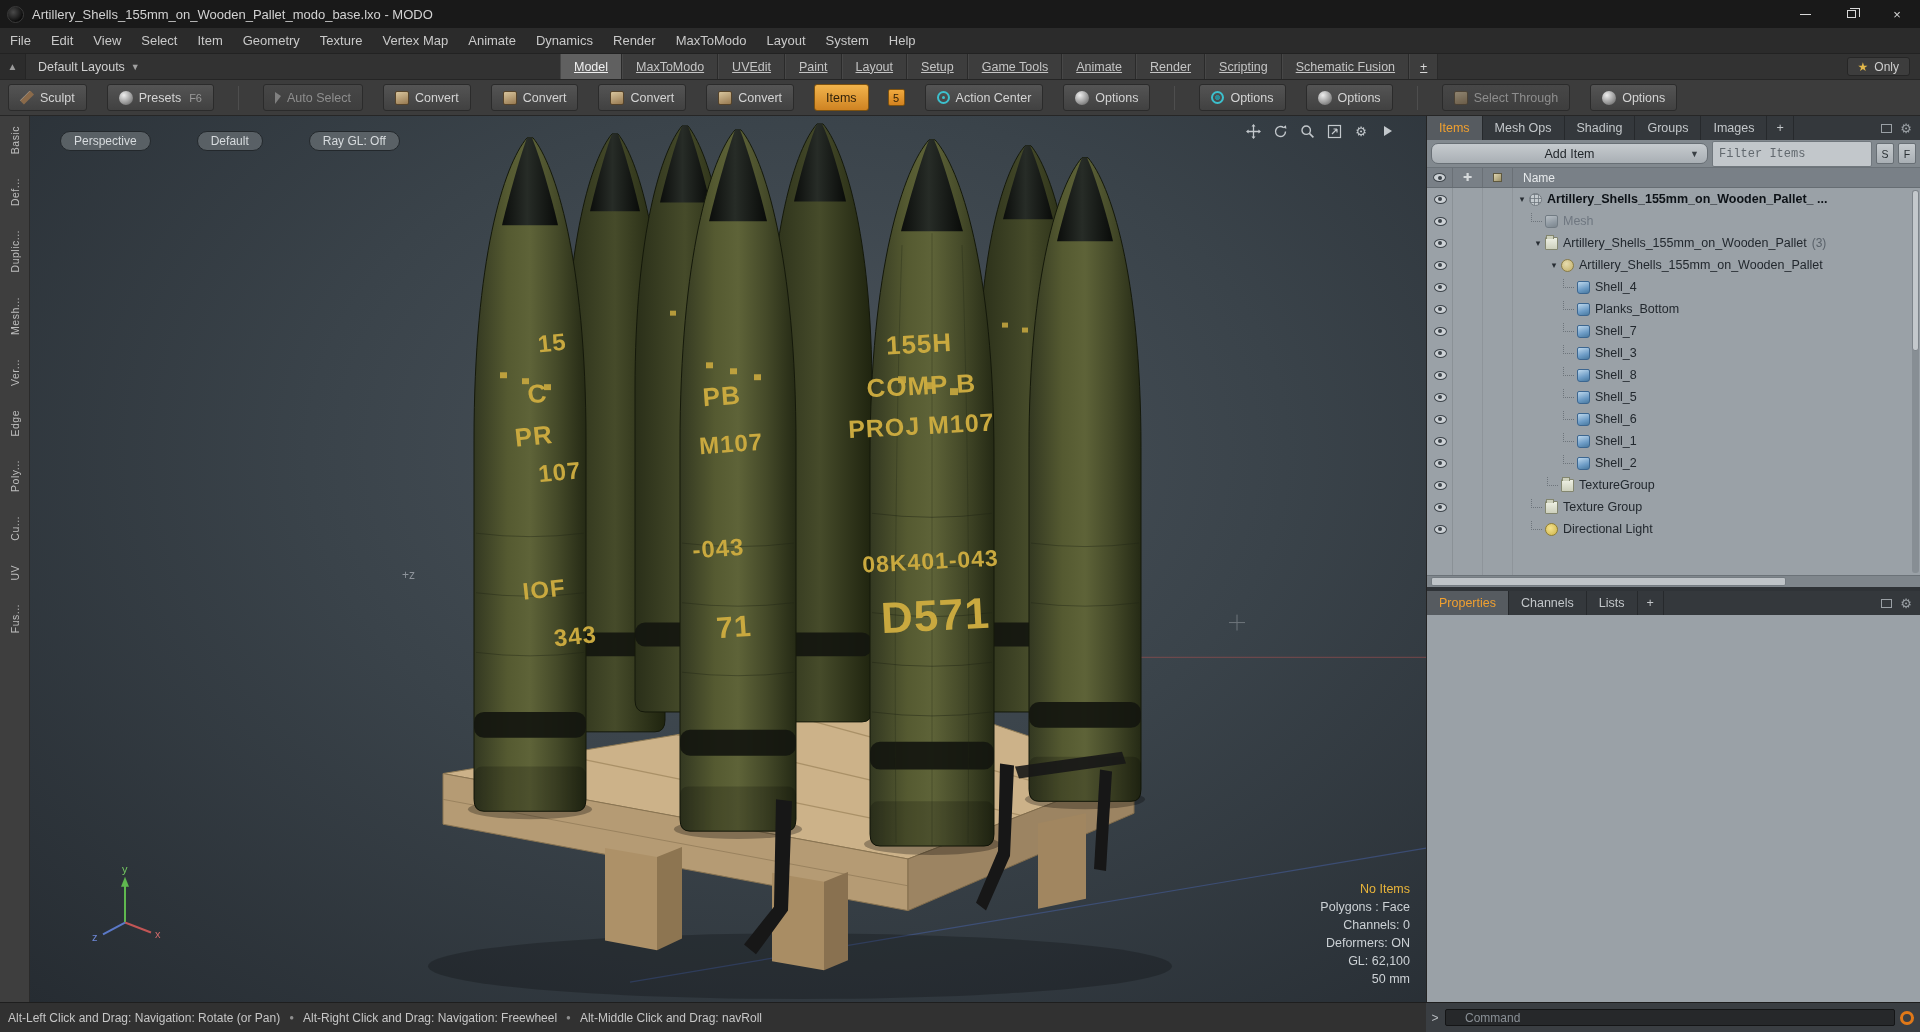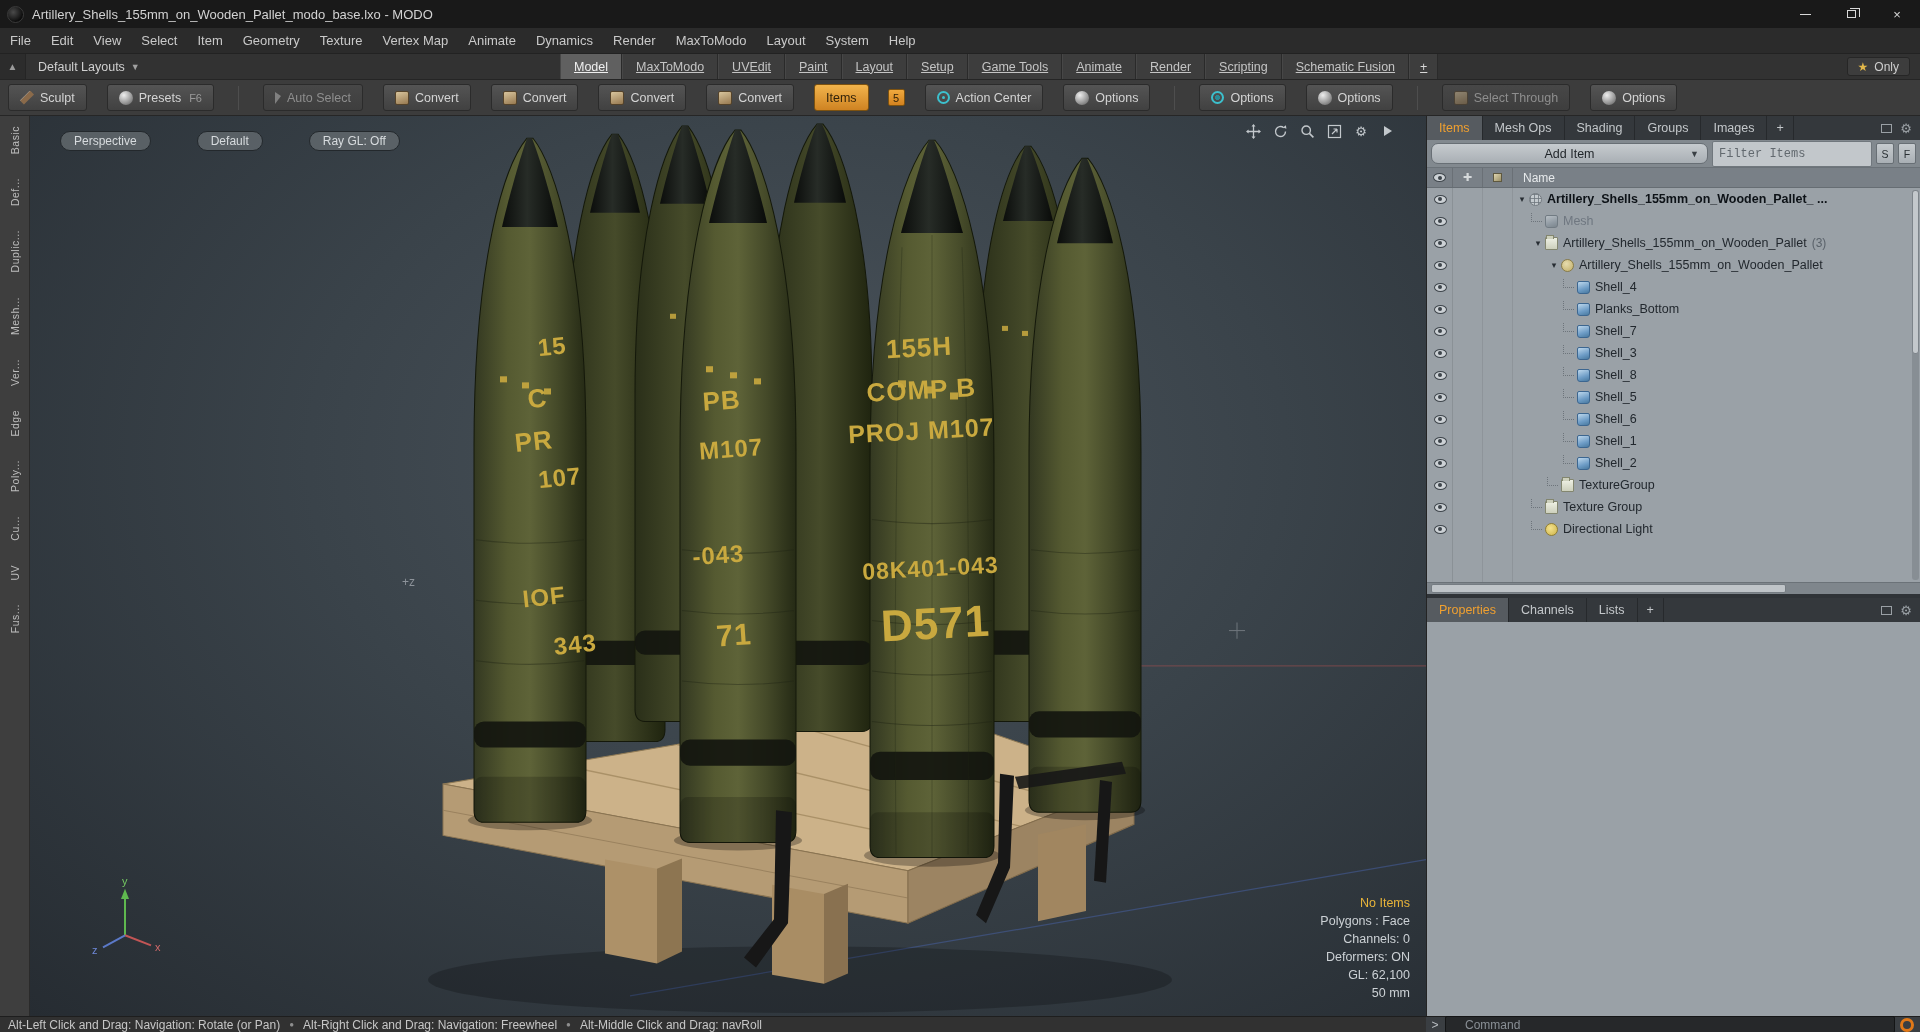--- a/index.html
+++ b/index.html
@@ -128,21 +128,21 @@
   .tsuffix { font-size:12px; color:#5a626a; margin-left:5px; }
   .vscroll { position:absolute; top:2px; right:1px; width:7px; bottom:2px; background:#878e94; border-radius:3px; }
   .vthumb { position:absolute; top:0; left:0; right:0; height:42%; background:#c3c8cc; border-radius:3px; border:1px solid #7d848a; }
 
   .hscroll { height:12px; background:#7f868c; flex:none; position:relative; border-top:1px solid #6b7278; }
   .hthumb { position:absolute; left:4px; top:1px; height:9px; width:72%; background:#bfc4c8; border:1px solid #757c82; border-radius:2px; }
   .pdivider { height:4px; background:#2f3337; flex:none; }
   .propempty { flex:1; background:#9aa1a7; }
 
   
-  .bottombar { height:16px; flex:none; display:flex; }
+  .bottombar { height:30px; flex:none; display:flex; }
   .statusbar { flex:1; background:#313131; border-top:1px solid #1e1e1e; display:flex; align-items:center; padding-left:8px; font-size:12px; color:#c6c6c6; white-space:nowrap; overflow:hidden; }
   .sdot { color:#8e8e8e; font-size:8px; margin:0 9px; }
   .commandbar { width:494px; flex:none; background:#3a3e42; border-top:1px solid #1e1e1e; display:flex; align-items:center; gap:5px; padding:0 6px 0 4px; }
   .cprompt { color:#b9bec2; font-size:12px; width:10px; text-align:center; }
   .cinput { flex:1; height:17px; background:#26282a; border:1px solid #141516; border-radius:2px; color:#c8ccd0; font-size:12px; padding:0 19px; font-family:"Liberation Sans",sans-serif; }
   .cinput::placeholder { color:#8a9096; }
   .corange { width:14px; height:14px; border-radius:50%; border:3px solid #e07818; }
 
   .svg-mark { font-family:"Liberation Sans",sans-serif; font-weight:bold; fill:#c9a93f; letter-spacing:1px; }
 </style>

